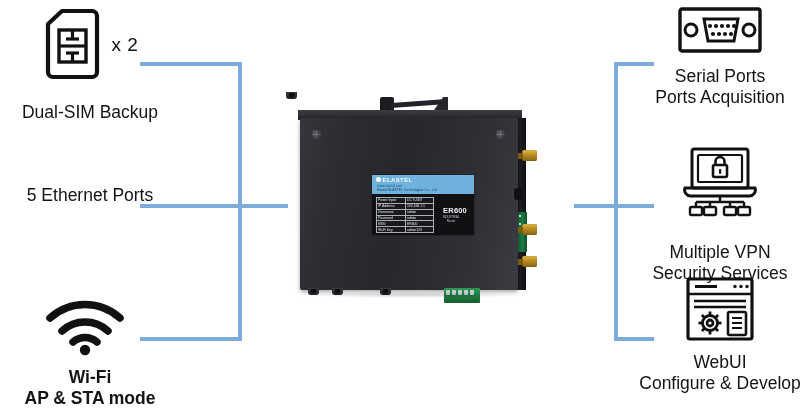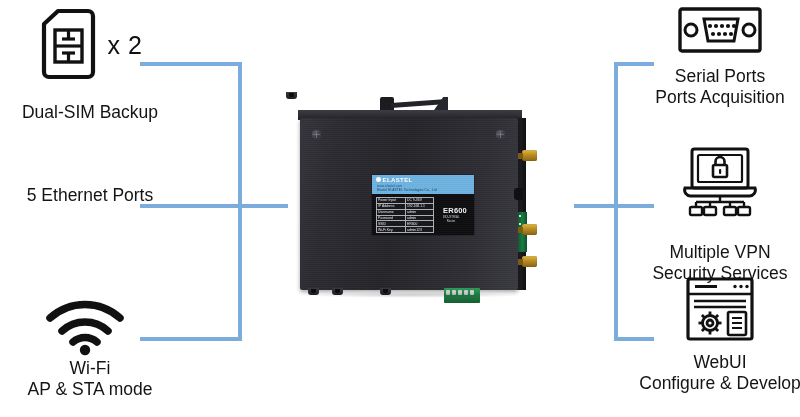--- a/index.html
+++ b/index.html
@@ -32,21 +32,21 @@
     display: flex;
     flex-direction: column;
     align-items: center;
   }
   .icon-row {
     display: flex;
     align-items: center;
     justify-content: center;
   }
   .multiplier {
-    font-size: 25px;
+    font-size: 19px;
     color: #111111;
     margin-left: 10px;
     letter-spacing: 0.5px;
     white-space: nowrap;
   }
   .caption {
     text-align: center;
     font-size: 17.5px;
     color: #141414;
     line-height: 1.18;
@@ -360,21 +360,21 @@
   <div class="feature left-feature" style="left:0px; top:296px; width:180px;">
     <div class="icon-row">
       <svg width="86" height="60" viewBox="0 0 86 60">
         <path d="M8 22 A52 52 0 0 1 78 22" fill="none" stroke="#111111" stroke-width="7.5" stroke-linecap="round"></path>
         <path d="M20 35 A34 34 0 0 1 66 35" fill="none" stroke="#111111" stroke-width="7.5" stroke-linecap="round"></path>
         <path d="M31 46 A18 18 0 0 1 55 46" fill="none" stroke="#111111" stroke-width="7.5" stroke-linecap="round"></path>
         <circle cx="43" cy="54" r="5.2" fill="#111111"></circle>
       </svg>
       <span class="multiplier"></span>
     </div>
-    <div class="caption" style="margin-top:2px;">
+    <div class="caption" style="margin-top:11px;font-weight:bold;">
       <span class="l1">Wi-Fi</span>
       <span class="l2">AP &amp; STA mode</span>
     </div>
   </div>
 
   <div class="feature right-feature" style="left:640px; top:6px; width:160px;">
     <svg width="86" height="48" viewBox="0 0 86 48">
       <rect x="3" y="3" width="80" height="42" rx="2" fill="none" stroke="#111111" stroke-width="3.4"></rect>
       <circle cx="14" cy="24" r="6" fill="none" stroke="#111111" stroke-width="3"></circle>
       <circle cx="72" cy="24" r="6" fill="none" stroke="#111111" stroke-width="3"></circle>

